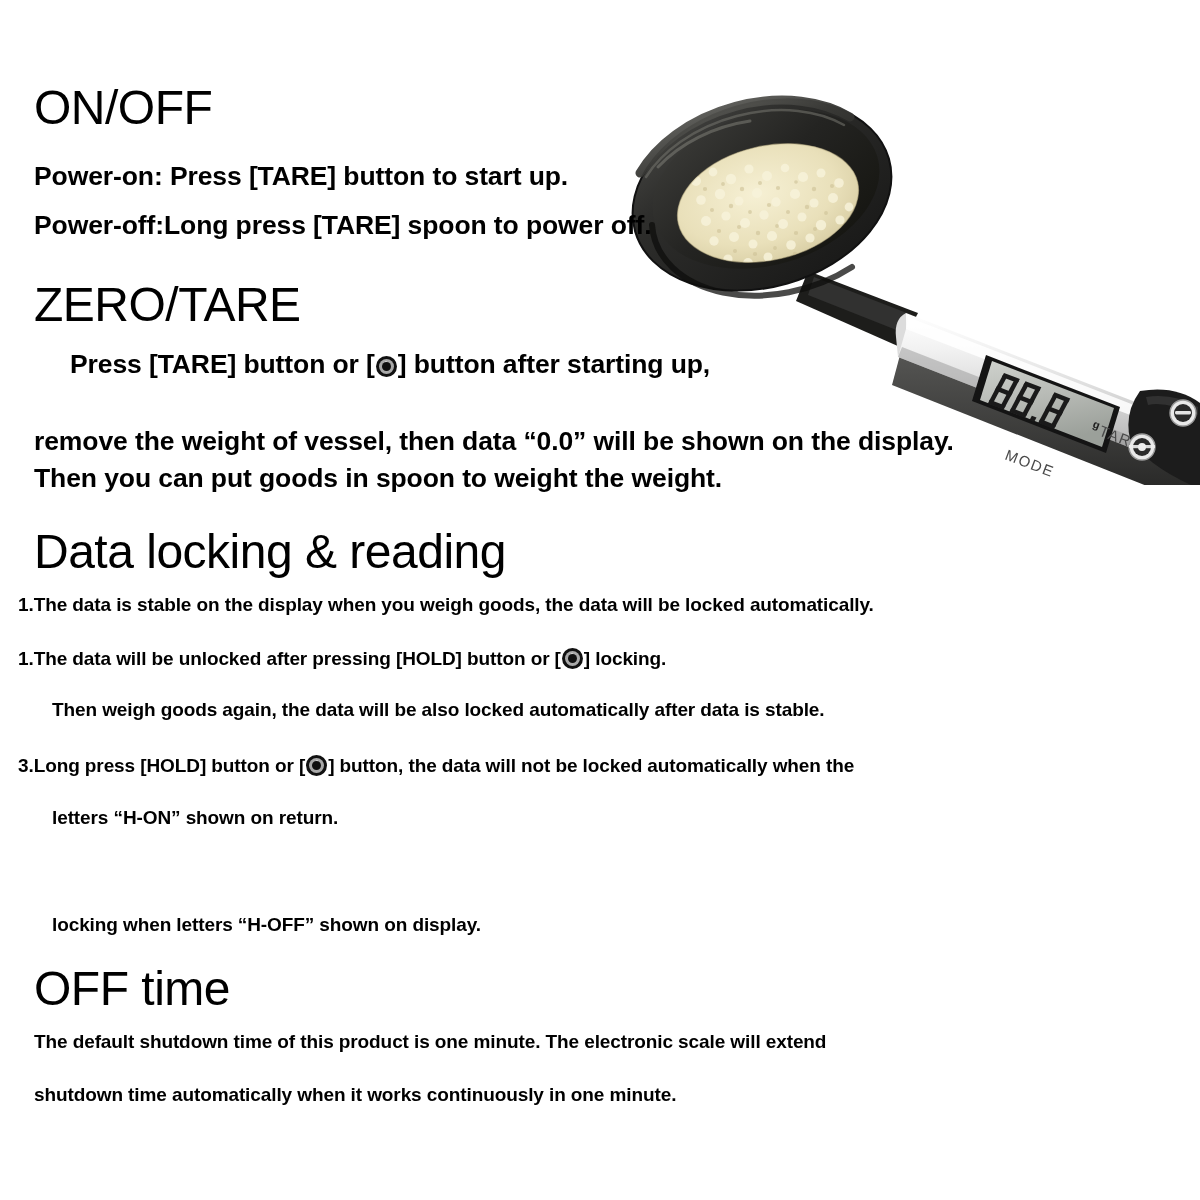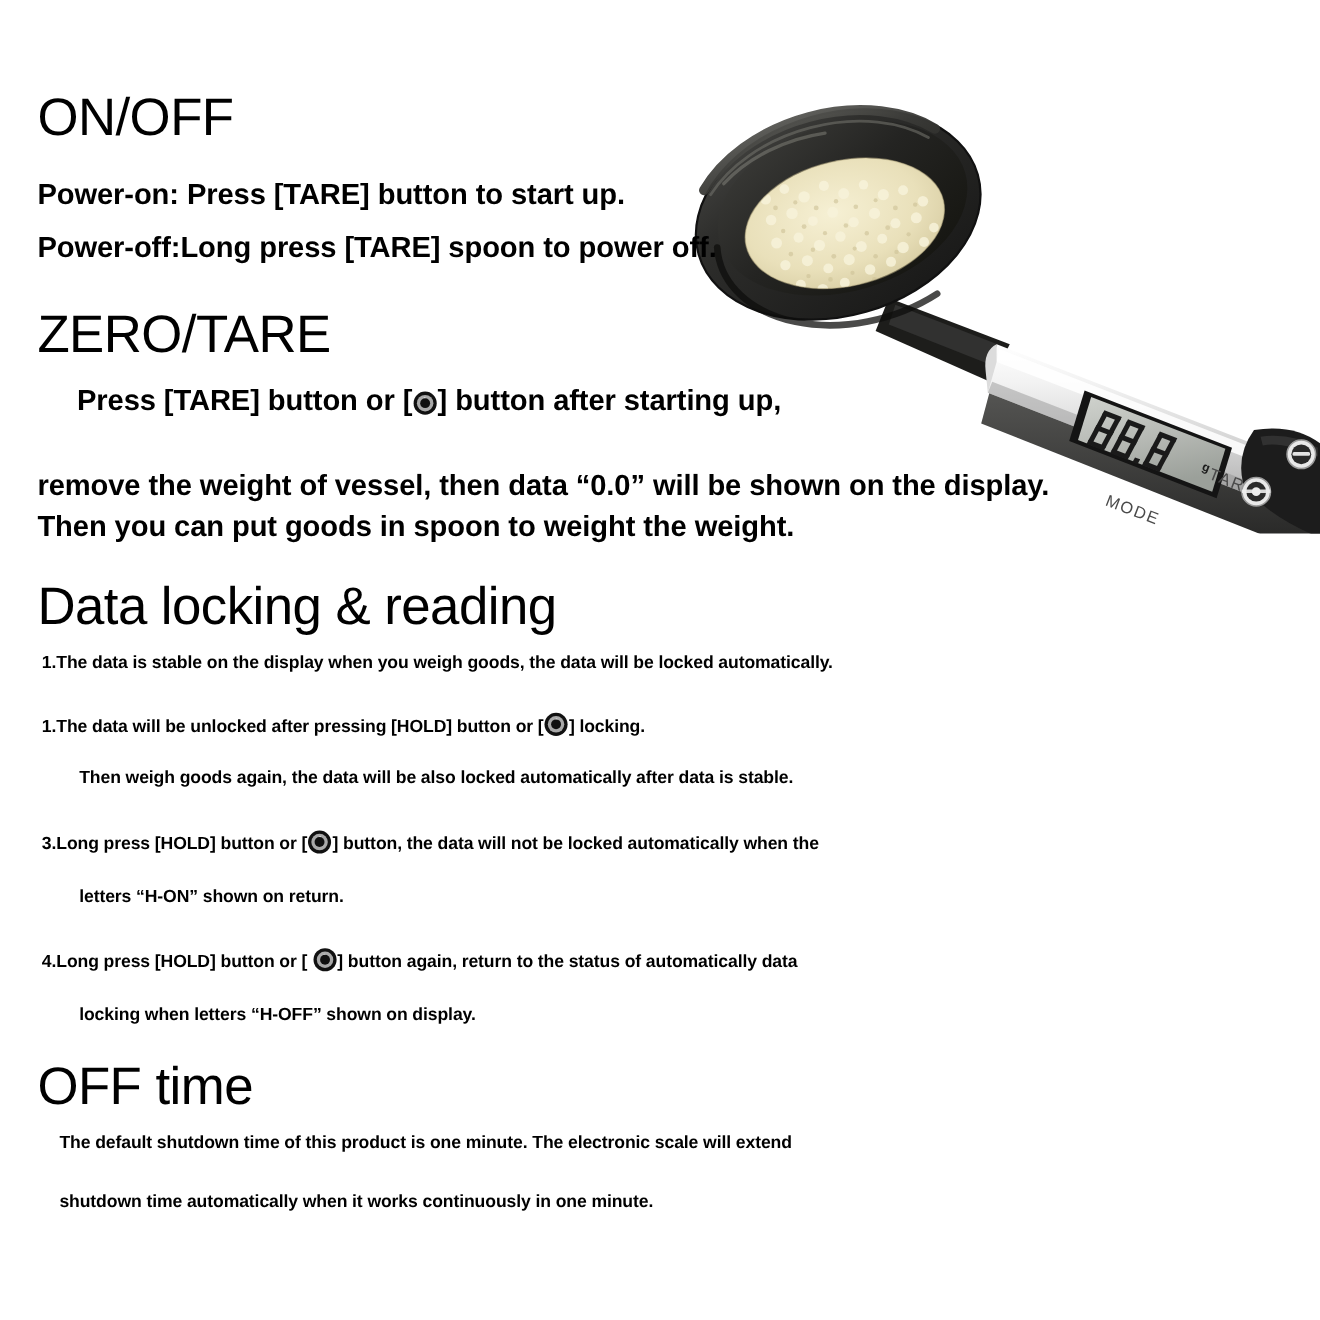--- a/index.html
+++ b/index.html
@@ -36,21 +36,21 @@
   }
 
   .line {
     position: absolute;
     font-weight: 700;
     font-size: 26.5px;
     line-height: 1;
     white-space: nowrap;
     letter-spacing: -0.1px;
   }
-  .line.sm { font-size: 16px; margin-left: 20px; }
+  .line.sm { font-size: 19px; }
 
   
   .pwr {
     display: inline-block;
     width: 21px;
     height: 21px;
     border-radius: 50%;
     background: #111;
     position: relative;
     vertical-align: -4px;
@@ -328,21 +328,20 @@
     <div class="line sm" style="left:18px; top:595px;">1.The data is stable on the display when you weigh goods, the data will be locked automatically.</div>
 
     <div class="line sm" style="left:18px; top:648px;"><span>1.The data will be unlocked after pressing [HOLD] button or [</span><span class="pwr"><i></i></span><span>] locking.</span></div>
 
     <div class="line sm" style="left:52px; top:700px;">Then weigh goods again, the data will be also locked automatically after data is stable.</div>
 
     <div class="line sm" style="left:18px; top:755px;"><span>3.Long press [HOLD] button or [</span><span class="pwr"><i></i></span><span>] button, the data will not be locked automatically when the</span></div>
 
     <div class="line sm" style="left:52px; top:808px;">letters “H-ON” shown on return.</div>
 
-    <div class="line sm" style="left:18px; top:862px;"><span>4.Long press [HOLD] button or [ </span><span class="pwr"><i></i></span><span>] button again, return to the status of automatically data</span></div>
 
     <div class="line sm" style="left:52px; top:915px;">locking when letters “H-OFF” shown on display.</div>
 
     <div class="heading" style="left:34px; top:965px;">OFF time</div>
     <div class="line sm" style="left:34px; top:1032px;">The default shutdown time of this product is one minute. The electronic scale will extend</div>
     <div class="line sm" style="left:34px; top:1085px;">shutdown time automatically when it works continuously in one minute.</div>
 
   </div>
 </div>
 

